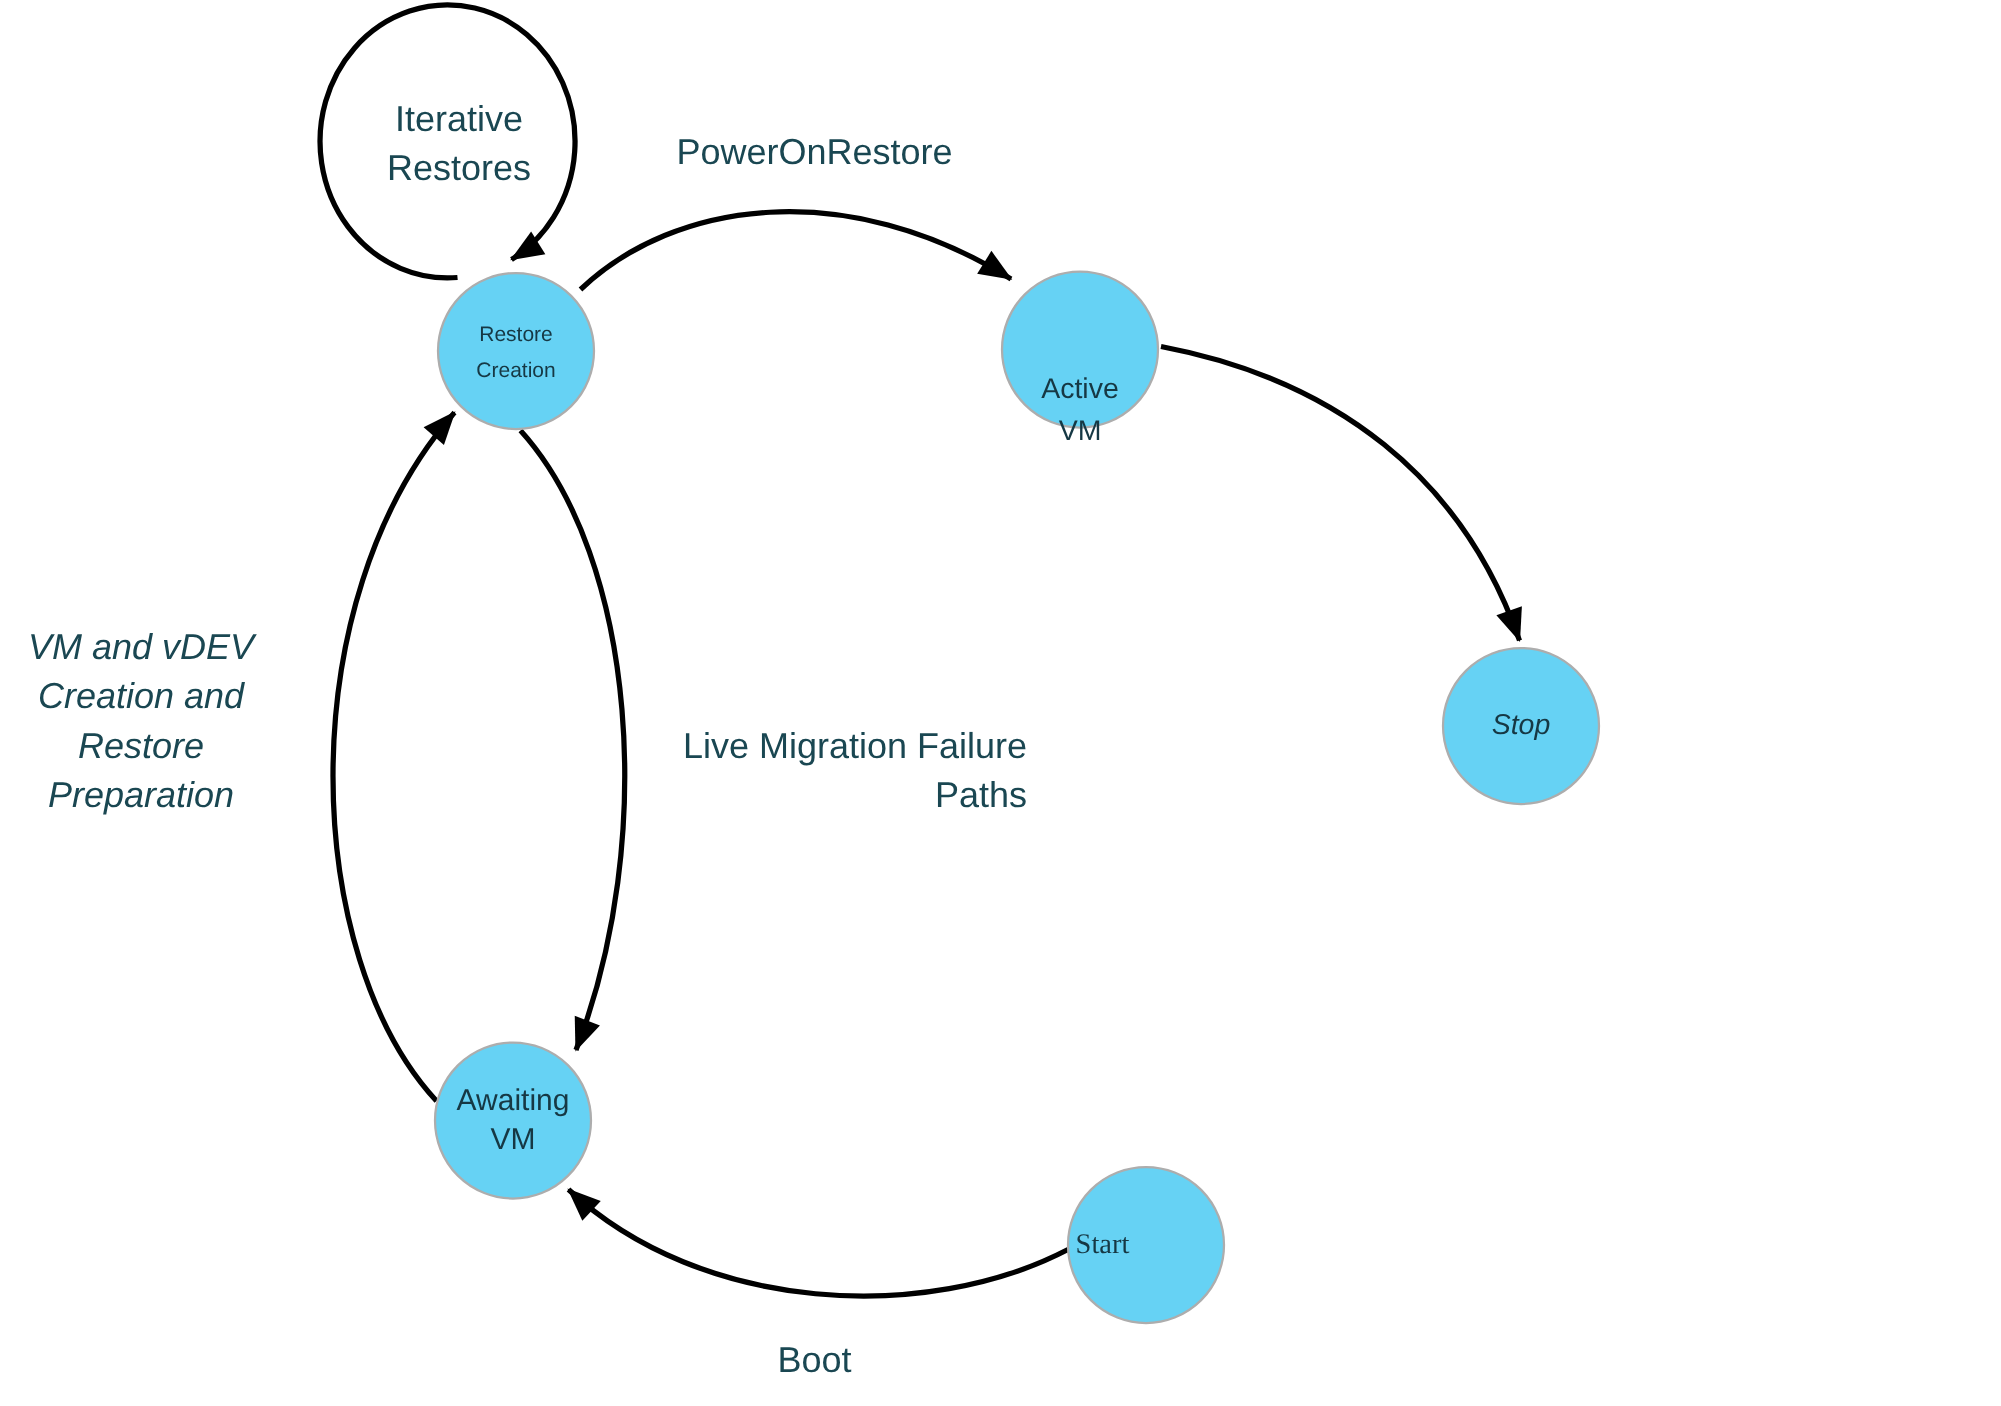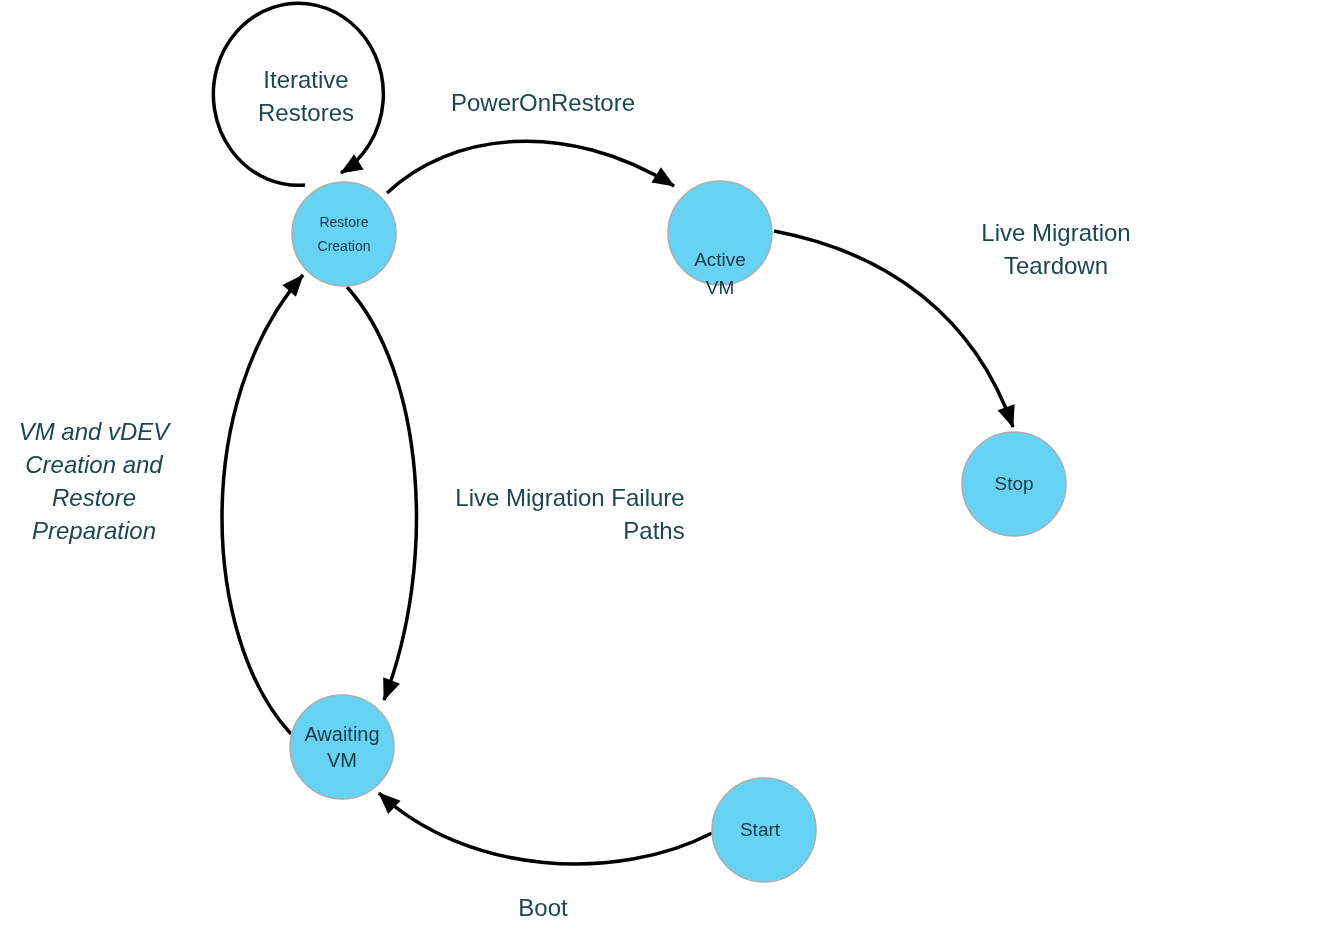--- a/index.html
+++ b/index.html
@@ -88,41 +88,37 @@
   </svg>
 
   <div class="node-label nl-sm" style="left:344px; top:234px;">
     <span>Restore</span>
     <span>Creation</span>
   </div>
   <div class="node-label nl-lg" style="left:720px; top:233px;margin-top:41px;">
     <span>Active</span>
     <span>VM</span>
   </div>
-  <div class="node-label nl-lg" style="left:1014px; top:484px;">
+  <div class="node-label nl-lg" style="left:1014px; top:484px;font-style:italic;">
     <span>Stop</span>
   </div>
   <div class="node-label nl-md" style="left:342px; top:747px;">
     <span>Awaiting</span>
     <span>VM</span>
   </div>
-  <div class="node-label nl-lg" style="left:760px; top:830px;">
+  <div class="node-label nl-lg" style="left:735px; top:830px;font-family:Liberation Serif, serif;">
     <span>Start</span>
   </div>
 
   <div class="label" style="left:306px; top:96px;">
     <span>Iterative</span>
     <span>Restores</span>
   </div>
   <div class="label" style="left:543px; top:102px;">
     <span>PowerOnRestore</span>
-  </div>
-  <div class="label" style="left:1056px; top:249px;">
-    <span>Live Migration</span>
-    <span>Teardown</span>
   </div>
   <div class="label" style="left:94px; top:481px;font-style:italic;">
     <span>VM and vDEV</span>
     <span>Creation and</span>
     <span>Restore</span>
     <span>Preparation</span>
   </div>
   <div class="label" style="left:570px; top:514px;text-align:right;">
     <span>Live Migration Failure</span>
     <span>Paths</span>

